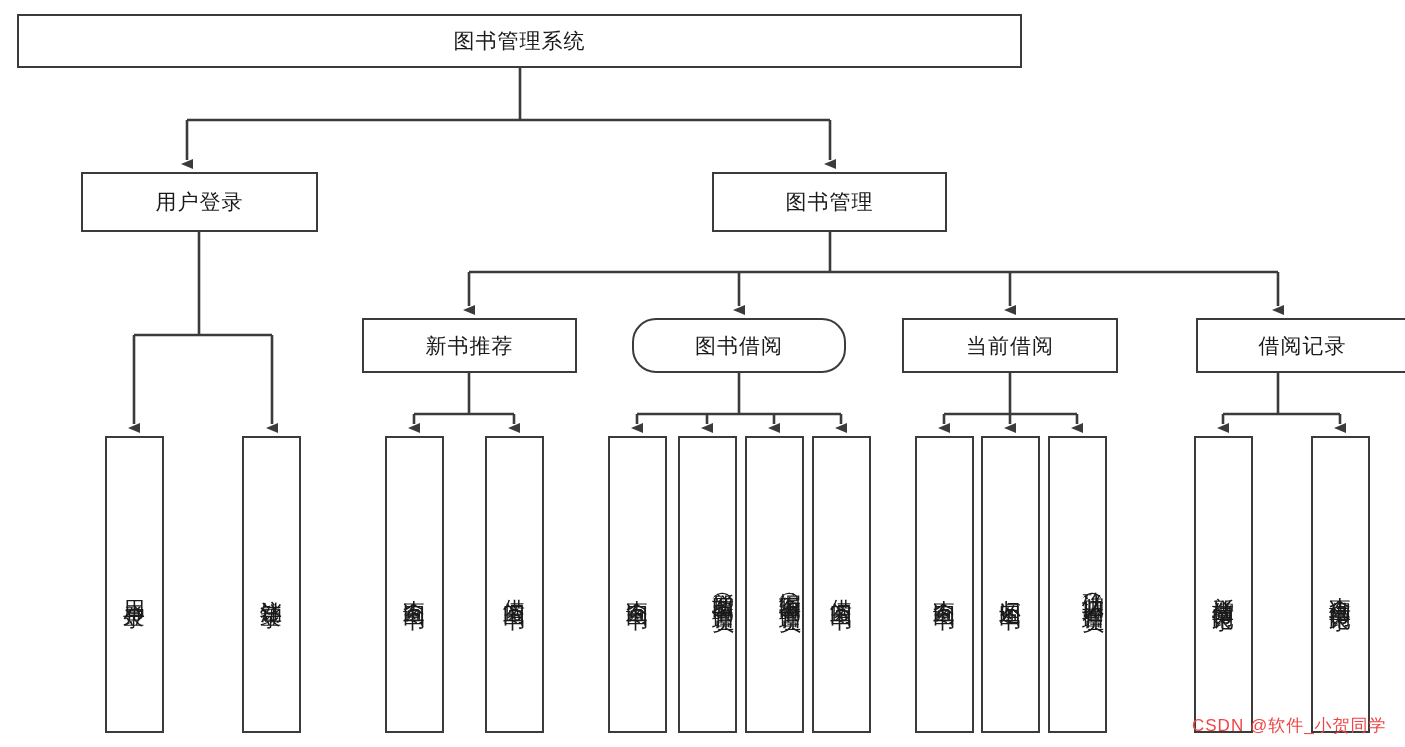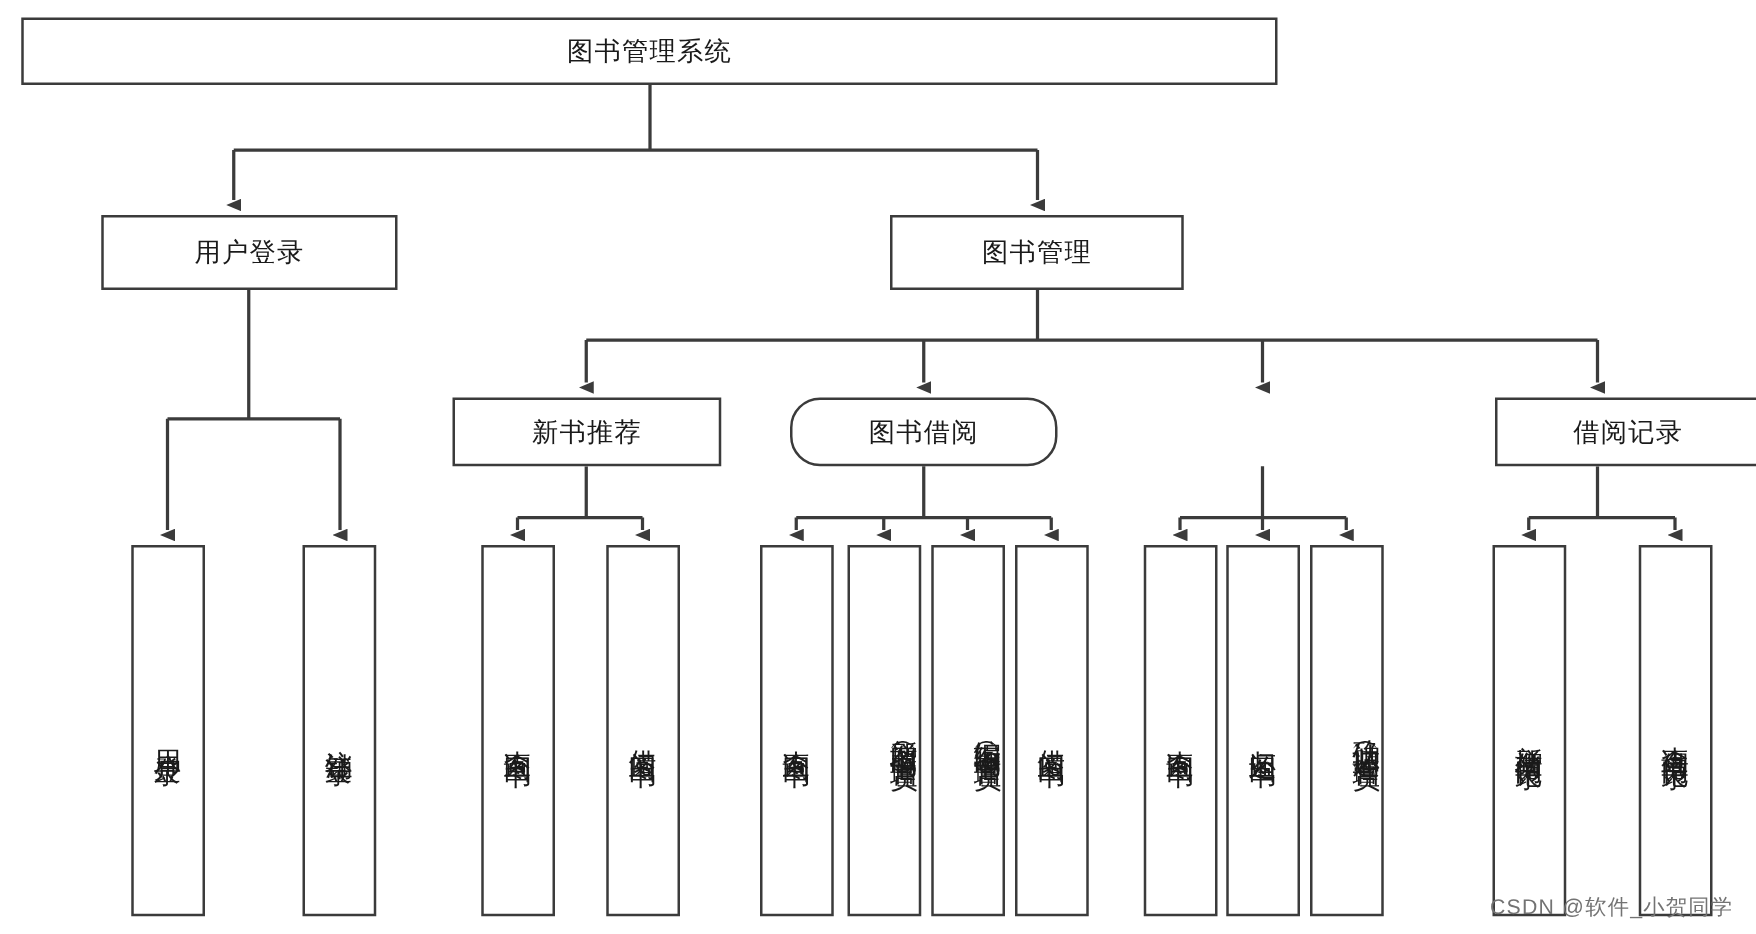--- a/index.html
+++ b/index.html
@@ -8,21 +8,21 @@
   #canvas{position:relative;width:1129px;height:747px;background:#fff;}
   svg#wires{position:absolute;left:0;top:0;width:1405px;height:747px;}
   .node{position:absolute;box-sizing:border-box;background:#ffffff;
         border:2.5px solid #3b3b3b;display:flex;align-items:center;
         justify-content:center;color:#1a1a1a;}
   .node.h{font-size:21px;letter-spacing:1px;}
   .node.v{writing-mode:vertical-rl;text-orientation:upright;
           font-size:22px;letter-spacing:3px;padding-top:6px;
           align-items:flex-start;justify-content:center;line-height:1.05;}
   .node.v.top{align-items:flex-start;}
-  .watermark{position:absolute;color:#737373;font-size:17px;
+  .watermark{position:absolute;color:#ef4444;font-size:17px;
              letter-spacing:1px;white-space:nowrap;}
 </style>
 </head>
 <body>
 
 <div id="canvas">
 
   <svg id="wires" viewBox="0 0 1405 747" xmlns="http://www.w3.org/2000/svg">
     <defs>
       <marker id="arrow" markerWidth="10" markerHeight="12" refX="1" refY="6" orient="auto" markerUnits="userSpaceOnUse">
@@ -73,20 +73,21 @@
     </g>
   </svg>
 
   <div class="node h" style="left:17px;top:14px;width:1005px;height:54px;">图书管理系统</div>
 
   <div class="node h" style="left:81px;top:172px;width:237px;height:60px;">用户登录</div>
   <div class="node h" style="left:362px;top:318px;width:215px;height:55px;">新书推荐</div>
 
   <div class="node h" style="left:712px;top:172px;width:235px;height:60px;">图书管理</div>
   <div class="node h" style="left:632px;top:318px;width:214px;height:55px;border-radius:24px;">图书借阅</div>
+  <div class="node h" style="left:902px;top:318px;width:216px;height:55px;">当前借阅</div>
   <div class="node h" style="left:1172px;top:318px;width:213px;height:55px;margin-left:24px;">借阅记录</div>
 
   <div class="node v" style="left:105px;top:436px;width:59px;height:297px;align-items:center;">用户登录</div>
   <div class="node v" style="left:242px;top:436px;width:59px;height:297px;align-items:center;">注销登录</div>
 
   <div class="node v" style="left:385px;top:436px;width:59px;height:297px;align-items:center;">查询图书</div>
   <div class="node v" style="left:485px;top:436px;width:59px;height:297px;align-items:center;">借阅图书</div>
 
   <div class="node v" style="left:608px;top:436px;width:59px;height:297px;align-items:center;">查询图书</div>
   <div class="node v top" style="left:678px;top:436px;width:59px;height:297px;">新增图书（管理员）</div>

